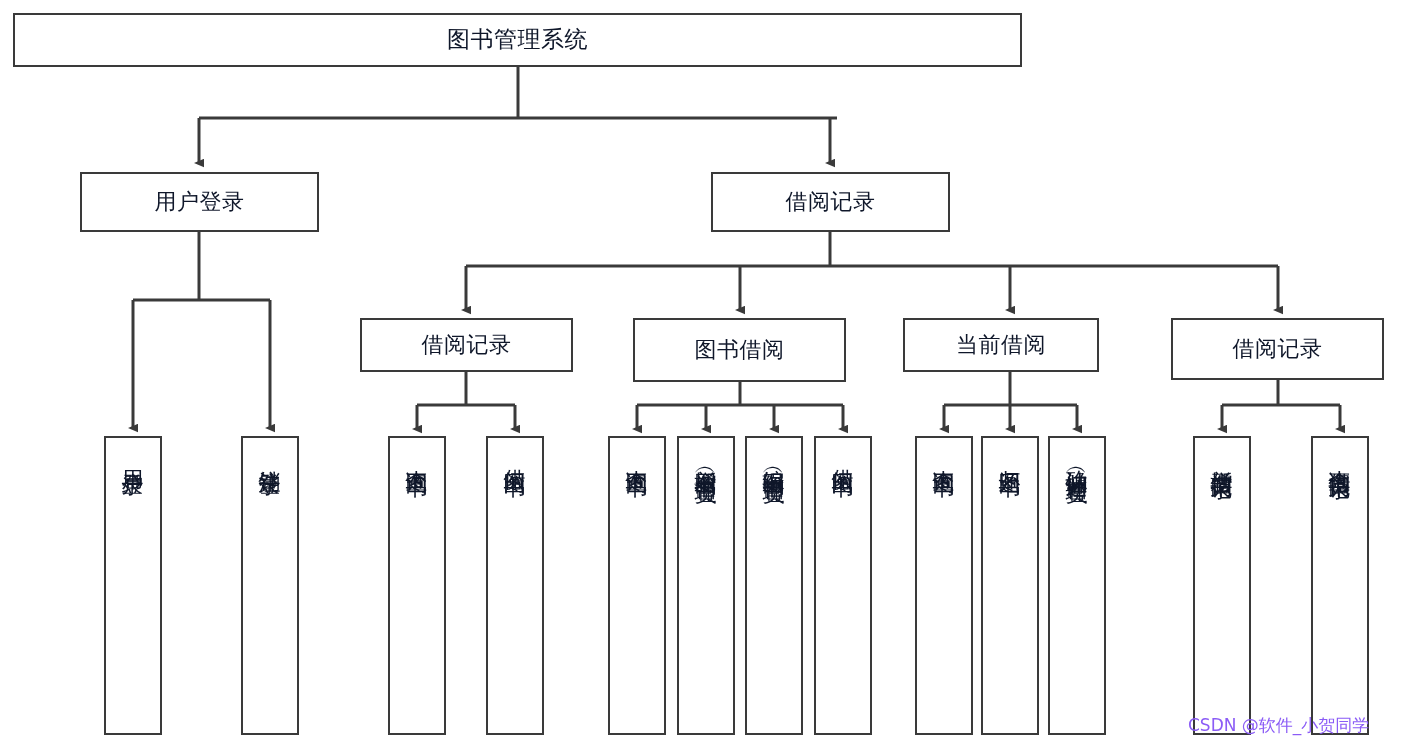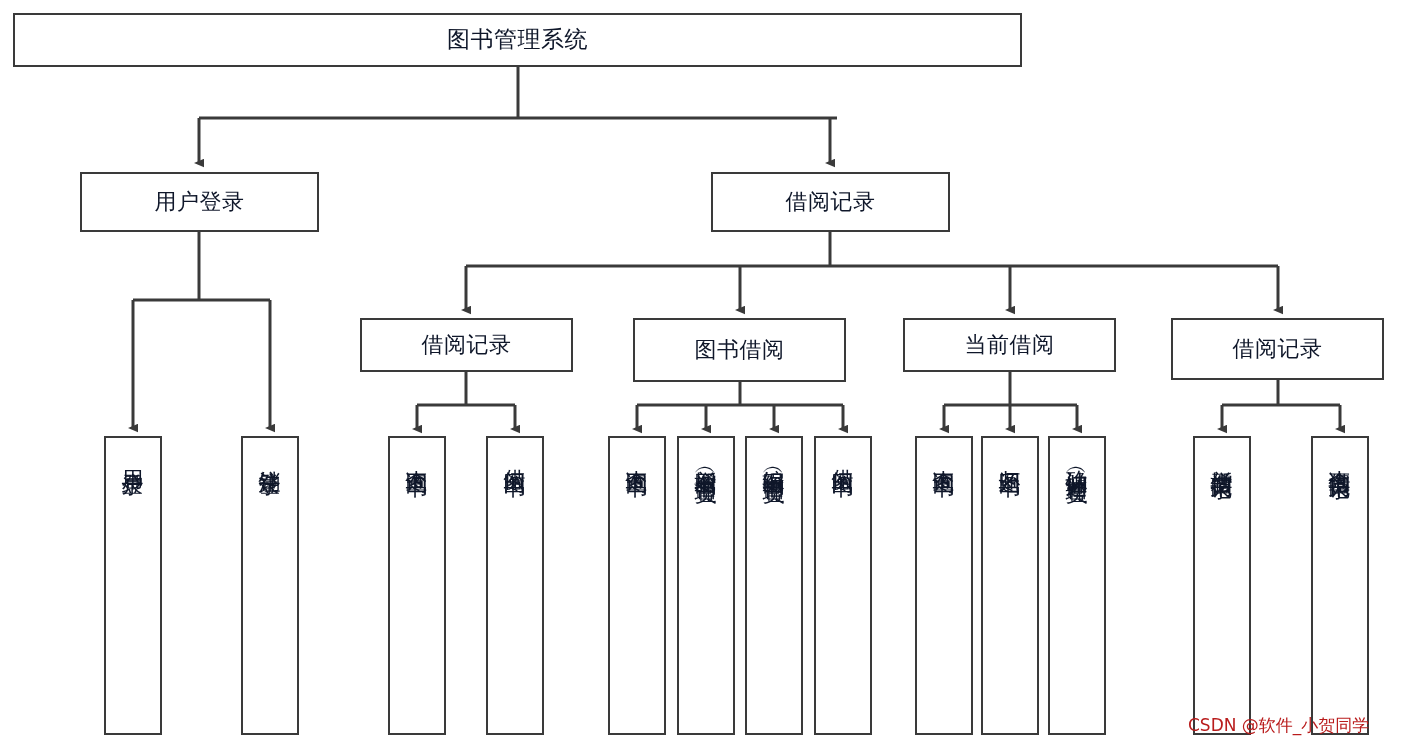--- a/index.html
+++ b/index.html
@@ -61,21 +61,21 @@
     font-size: 22px;
     line-height: 1.05;
     letter-spacing: 2px;
     white-space: nowrap;
   }
   #watermark {
     position: absolute;
     left: 1188px;
     top: 714px;
     font-size: 17px;
-    color: #b91c1c;
+    color: #8b5cf6;
     white-space: nowrap;
     font-family: "DejaVu Sans", "Liberation Sans", sans-serif;
   }
 </style>
 </head>
 <body>
 
 <div id="diagram-root">
 
   <svg id="edge-layer" viewBox="0 0 1405 747" xmlns="http://www.w3.org/2000/svg">
@@ -141,21 +141,21 @@
   </div>
 
   <div class="node horizontal" style="left:360px; top:318px; width:213px; height:54px;">
     <span class="label">借阅记录</span>
   </div>
 
   <div class="node horizontal" style="left:633px; top:318px; width:213px; height:64px;">
     <span class="label">图书借阅</span>
   </div>
 
-  <div class="node horizontal" style="left:903px; top:318px; width:213px; height:54px;">
+  <div class="node horizontal" style="left:903px; top:318px; width:196px; height:54px;">
     <span class="label">当前借阅</span>
   </div>
 
   <div class="node horizontal" style="left:1171px; top:318px; width:213px; height:62px;">
     <span class="label">借阅记录</span>
   </div>
 
   <div class="node vertical" style="left:104px; top:436px; width:58px; height:299px;">
     <span class="label">用户登录</span>
   </div>

